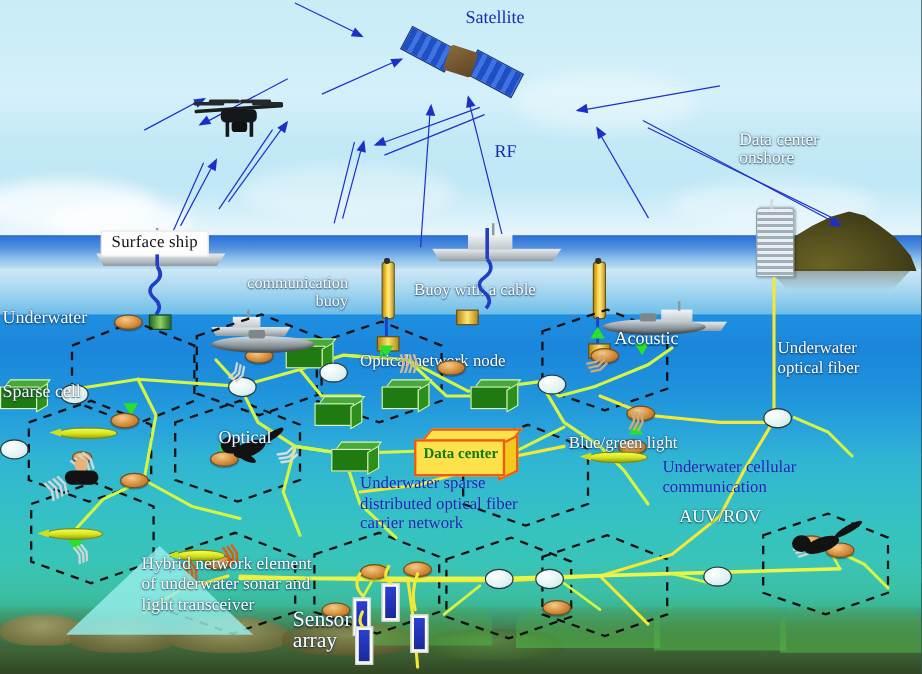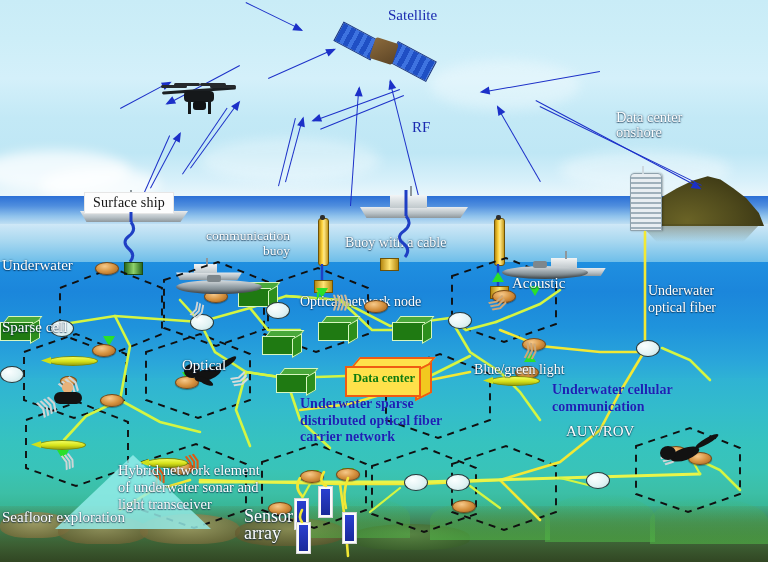--- a/index.html
+++ b/index.html
@@ -37,21 +37,21 @@
     clip-path:polygon(0% 100%,10% 66%,22% 44%,32% 30%,44% 16%,56% 8%,66% 14%,76% 30%,86% 48%,96% 76%,100% 100%);}
   .island-refl{position:absolute;left:640px;top:224px;width:120px;height:18px;
     background:linear-gradient(180deg,rgba(70,66,28,.42),rgba(70,66,28,0));
     clip-path:polygon(0% 0%,100% 0%,86% 100%,14% 100%);}
 
   
   .lbl{position:absolute;color:#ffffff;font-size:13.5px;line-height:15px;white-space:pre;
        text-shadow:0 0 2px rgba(0,40,70,.85),0 1px 1px rgba(0,30,60,.6);font-family:Liberation Serif, serif;}
   .lbl-box{position:absolute;background:#fdfdfd;border:1px solid #e6e6e6;color:#121212;
        font-size:14px;padding:2px 8px;letter-spacing:.2px;}
-  .lbl-blue{position:absolute;color:#1a22b4;font-weight:bold;font-size:13.5px;line-height:15px;
+  .lbl-blue{position:absolute;color:#1a22b4;font-weight:normal;font-size:13.5px;line-height:15px;
        white-space:pre;text-shadow:0 0 1px rgba(255,255,255,.3);}
 
   
   #legend{position:absolute;left:6px;top:5px;width:178px;height:52px;
     border:2px solid #e2512e;background:rgba(196,235,246,.35);}
   #legend .row{position:absolute;left:8px;font-size:13.5px;white-space:nowrap;}
   #legend .r1{top:4px;color:#18e018;font-weight:bold;text-shadow:0 0 1px #0a0;}
   #legend .r2{top:26px;color:#6f7d84;font-weight:bold;}
   .leg-arrow{position:absolute;left:118px;top:14px;width:52px;height:2px;background:#0b8f0b;}
   .leg-arrow:after{content:"";position:absolute;right:-1px;top:-4px;border-left:9px solid #0b8f0b;
@@ -479,21 +479,20 @@
   <div class="lbl-blue" style="left:300px;top:396px;font-size:14px;line-height:16.5px;">Underwater sparse
 distributed optical fiber
 carrier network</div>
 
   <div class="lbl-blue" style="left:552px;top:382px;font-size:14px;line-height:16.5px;">Underwater cellular
 communication</div>
 
   <div class="lbl" style="left:566px;top:424px;font-size:15px;">AUV/ROV</div>
 
   <div class="sonar-tri"></div>
-  <div class="lbl" style="left:2px;top:510px;font-size:15px;">Seafloor exploration</div>
 
   <div class="lbl" style="left:118px;top:462px;font-size:14.5px;line-height:17px;">Hybrid network element
 of underwater sonar and
 light transceiver</div>
 
   <div class="lbl" style="left:244px;top:508px;font-size:18px;line-height:17px;">Sensor
 array</div>
 
   <div class="sensor" style="left:294px;top:498px;">
       <i></i>

